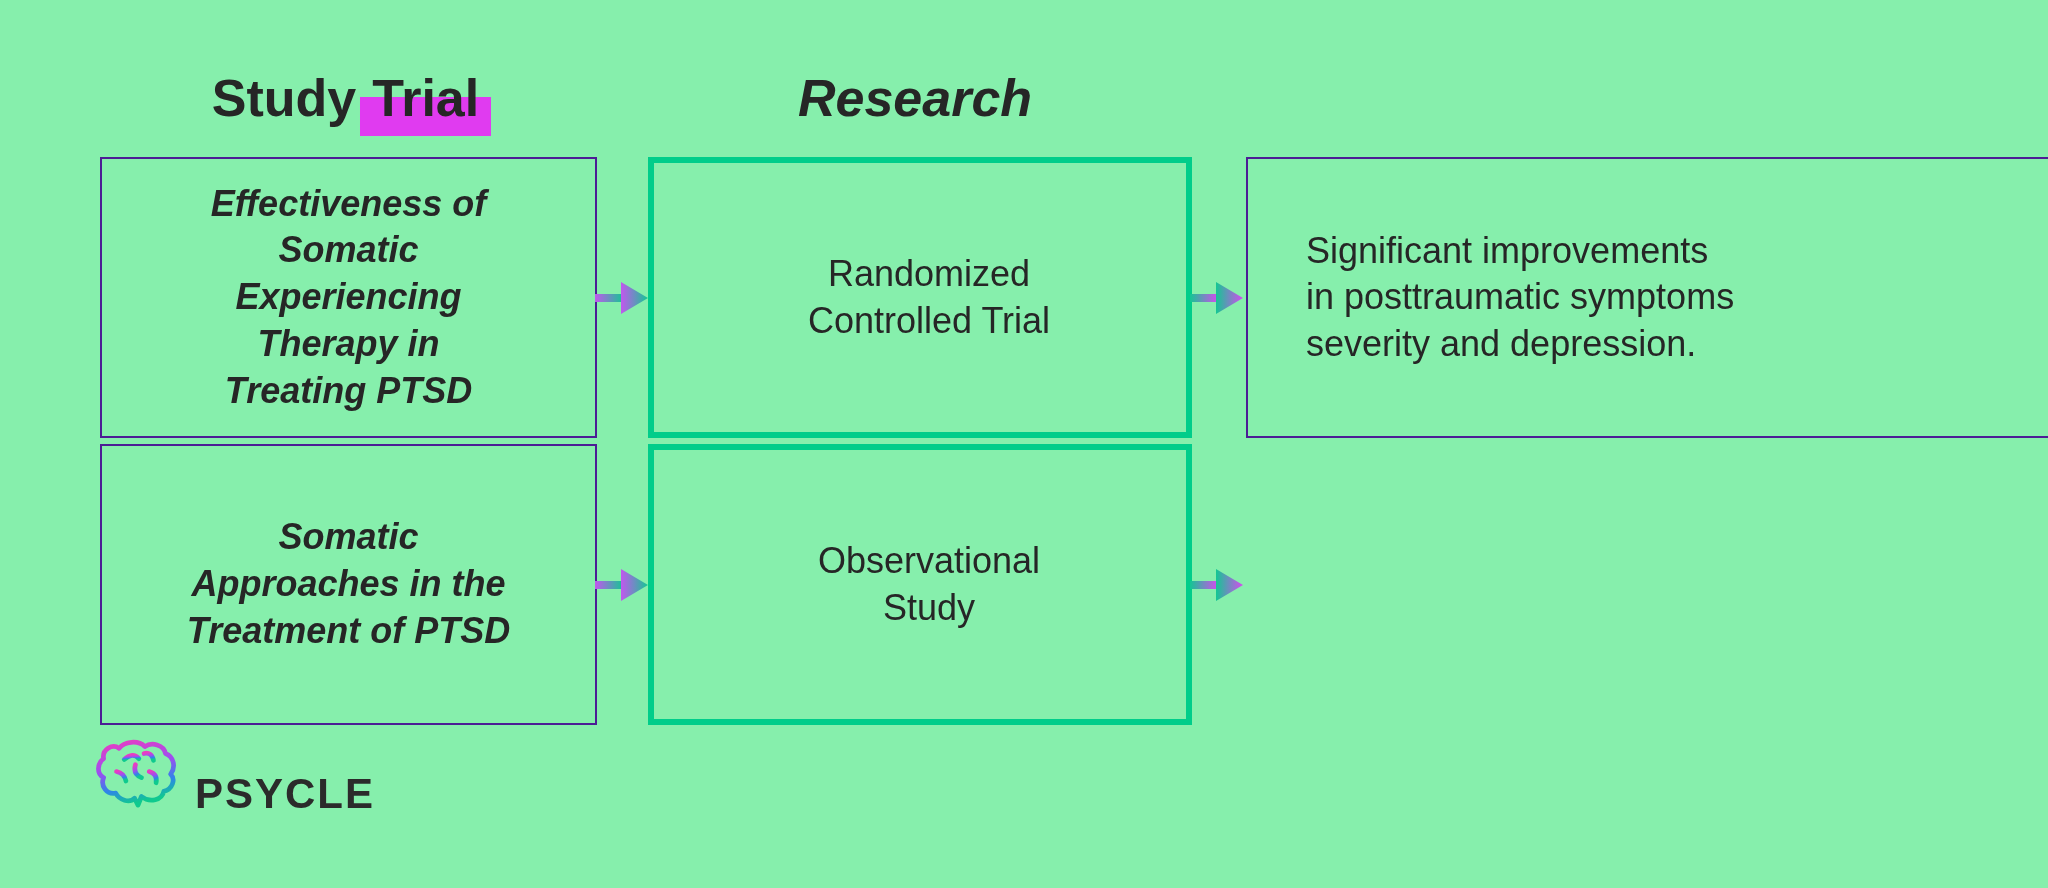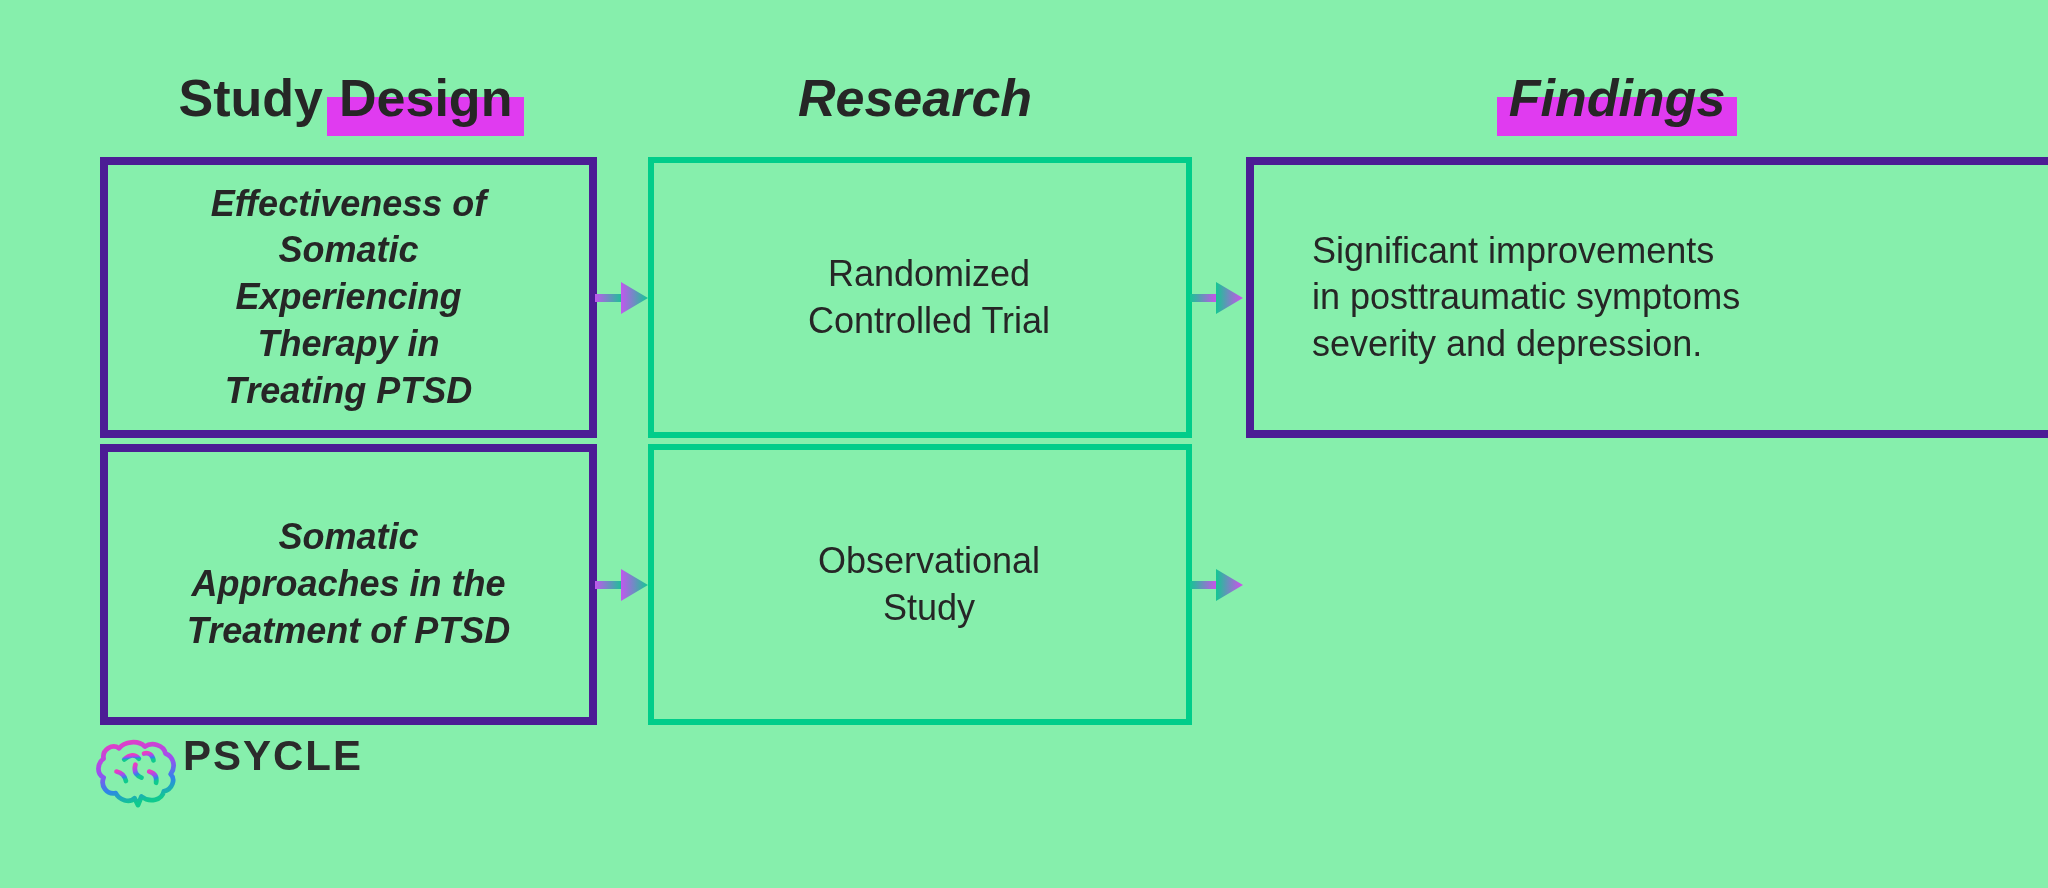--- a/index.html
+++ b/index.html
@@ -47,21 +47,21 @@
   .header-pre { padding-right: 10px; }
 
   
   .box {
     position: absolute;
     display: flex;
     align-items: center;
     justify-content: center;
     background: transparent;
   }
-  .box.magenta { border: 8px solid #4c1d95; }
+  .box.magenta { border: 2px solid #4c1d95; }
   .box.green   { border: 6px solid #00cd8a; }
 
   .col1 { left: 100px;  width: 497px; }
   .col2 { left: 648px;  width: 544px; padding-left: 18px; }
   .col3 { left: 1246px; width: 891px; }
   .row1 { top: 157px; height: 281px; }
   .row2 { top: 444px; height: 281px; }
 
   .box-text {
     white-space: pre-line;
@@ -92,45 +92,42 @@
   .arrow-r2 { top: 567px; }
   .arrow-a  { left: 595px; }
   .arrow-b  { left: 1190px; }
 
   
   .logo {
     position: absolute;
     left: 95px;
     top: 732px;
     display: flex;
-    align-items: flex-start;
-    gap: 2px;
+    align-items: flex-end;
+    gap: 14px;
   }
   .brain { width: 86px; height: 86px; }
   .brand {
     font-size: 42px;
     font-weight: 700;
     letter-spacing: 2px;
     color: #2b2b2b;
   }
 </style>
 </head>
 <body>
 
 <div class="canvas">
 
   <div class="header header-col1">
     <span class="header-pre">Study</span>
-    <span class="mark mark-magenta">Design</span>
+    <span class="mark mark-magenta">Trial</span>
   </div>
   <div class="header header-col2 italic">
     <span class="header-pre">Research</span>
-  </div>
-  <div class="header header-col3 italic">
-    <span class="mark mark-magenta">Findings</span>
   </div>
 
   <div class="box magenta col1 row1">
     <div class="box-text study-text">Effectiveness of
 Somatic
 Experiencing
 Therapy in
 Treating PTSD</div>
   </div>
   <div class="box green col2 row1">

